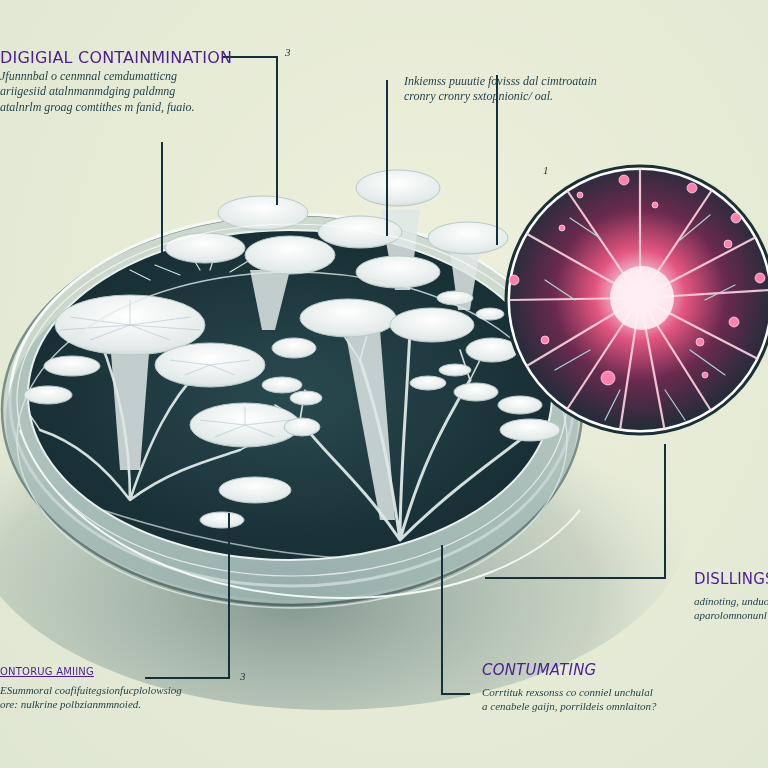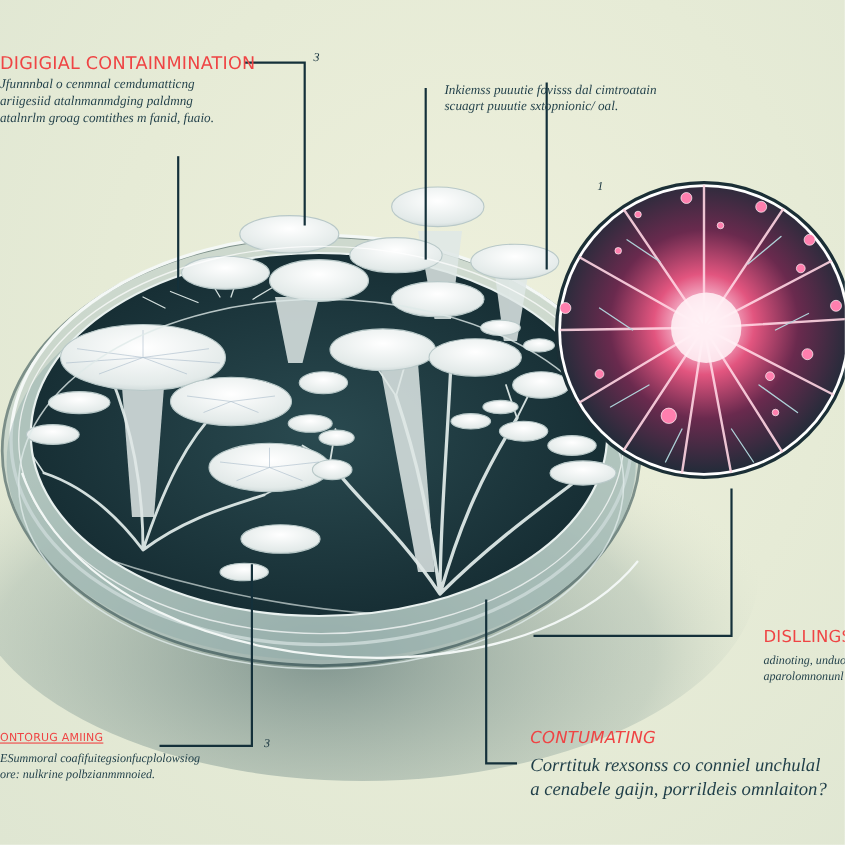--- a/index.html
+++ b/index.html
@@ -7,21 +7,21 @@
     width: 768px; height: 768px; overflow: hidden; position: relative;
     background: radial-gradient(ellipse at 55% 40%, #eef0dc 0%, #e6ebd6 55%, #dfe6d2 100%);
     font-family: "Liberation Sans", sans-serif;
     color: #16323a;
   }
   .stage { position: absolute; inset: 0; }
   svg.art { position: absolute; left: 0; top: 0; }
   .label { position: absolute; }
   .title {
     font-family: "DejaVu Sans", sans-serif;
-    font-weight: 500; letter-spacing: 0.2px; color: #ef4444;
+    font-weight: 500; letter-spacing: 0.2px; color: #4c1d95;
     white-space: nowrap;
   }
   .desc {
     font-family: "Liberation Serif", serif; font-style: italic;
     color: #1f3e48; white-space: nowrap; line-height: 1.28;
   }
   .num {
     position: absolute; font-family: "Liberation Serif", serif; font-style: italic;
     font-size: 11px; color: #1a3640;
   }
@@ -171,21 +171,21 @@
       <div>Jfunnnbal o cenmnal cemdumatticng</div>
       <div>ariigesiid atalnmanmdging paldmng</div>
       <div>atalnrlm groag comtithes m fanid, fuaio.</div>
     </div>
   </div>
   <span class="num" style="left:285px; top:46px;">3</span>
 
   <div class="label" style="left:404px; top:74px;">
     <div class="desc" style="font-size:12px;">
       <div>Inkiemss puuutie fovisss dal cimtroatain</div>
-      <div>scuagrt puuutie sxtopnionic/ oal.</div>
+      <div>cronry cronry sxtopnionic/ oal.</div>
     </div>
   </div>
 
   <span class="num" style="left:543px; top:164px;">1</span>
 
   <div class="label" style="left:682px; top:570px;margin-left:12px;">
     <div class="title" style="font-size:15px;">DISLLINGS</div>
     <div class="desc" style="font-size:11px; margin-top:6px;">
       <div>adinoting, unduo</div>
       <div>aparolomnonunl</div>
@@ -196,19 +196,19 @@
     <div class="title" style="font-size:10px;text-decoration:underline;">ONTORUG AMIING</div>
     <div class="desc" style="font-size:11px; margin-top:6px;font-style:italic;">
       <div>ESummoral coafifuitegsionfucplolowsiog</div>
       <div>ore: nulkrine polbzianmmnoied.</div>
     </div>
   </div>
   <span class="num" style="left:240px; top:670px;">3</span>
 
   <div class="label" style="left:482px; top:661px;">
     <div class="title" style="font-size:15px;font-style:italic;">CONTUMATING</div>
-    <div class="desc" style="font-size:17px; margin-top:6px;">
+    <div class="desc" style="font-size:11px; margin-top:6px;">
       <div>Corrtituk rexsonss co conniel unchulal</div>
       <div>a cenabele gaijn, porrildeis omnlaiton?</div>
     </div>
   </div>
 
 </div>
 
 </body></html>

